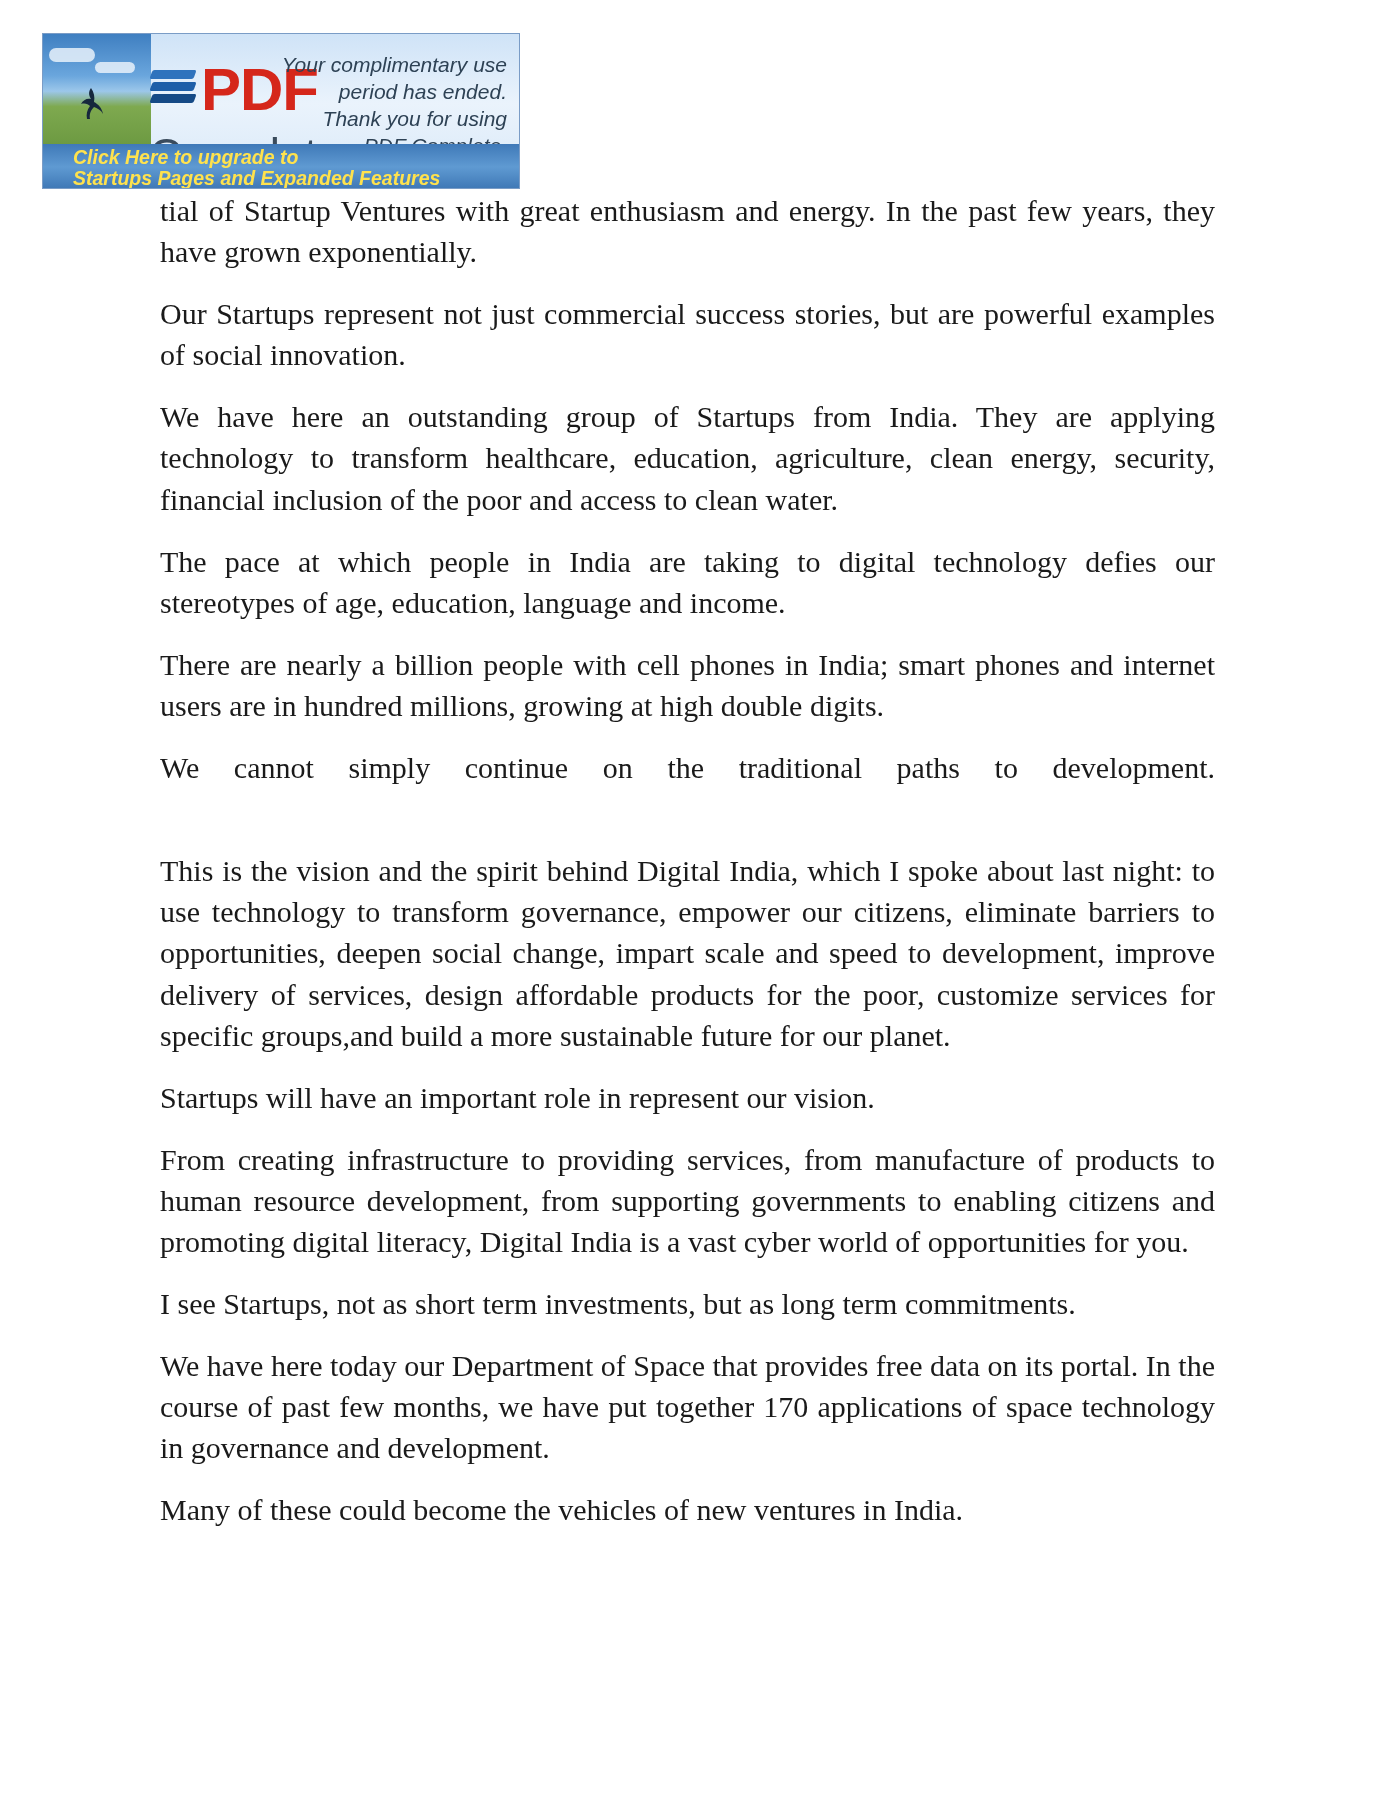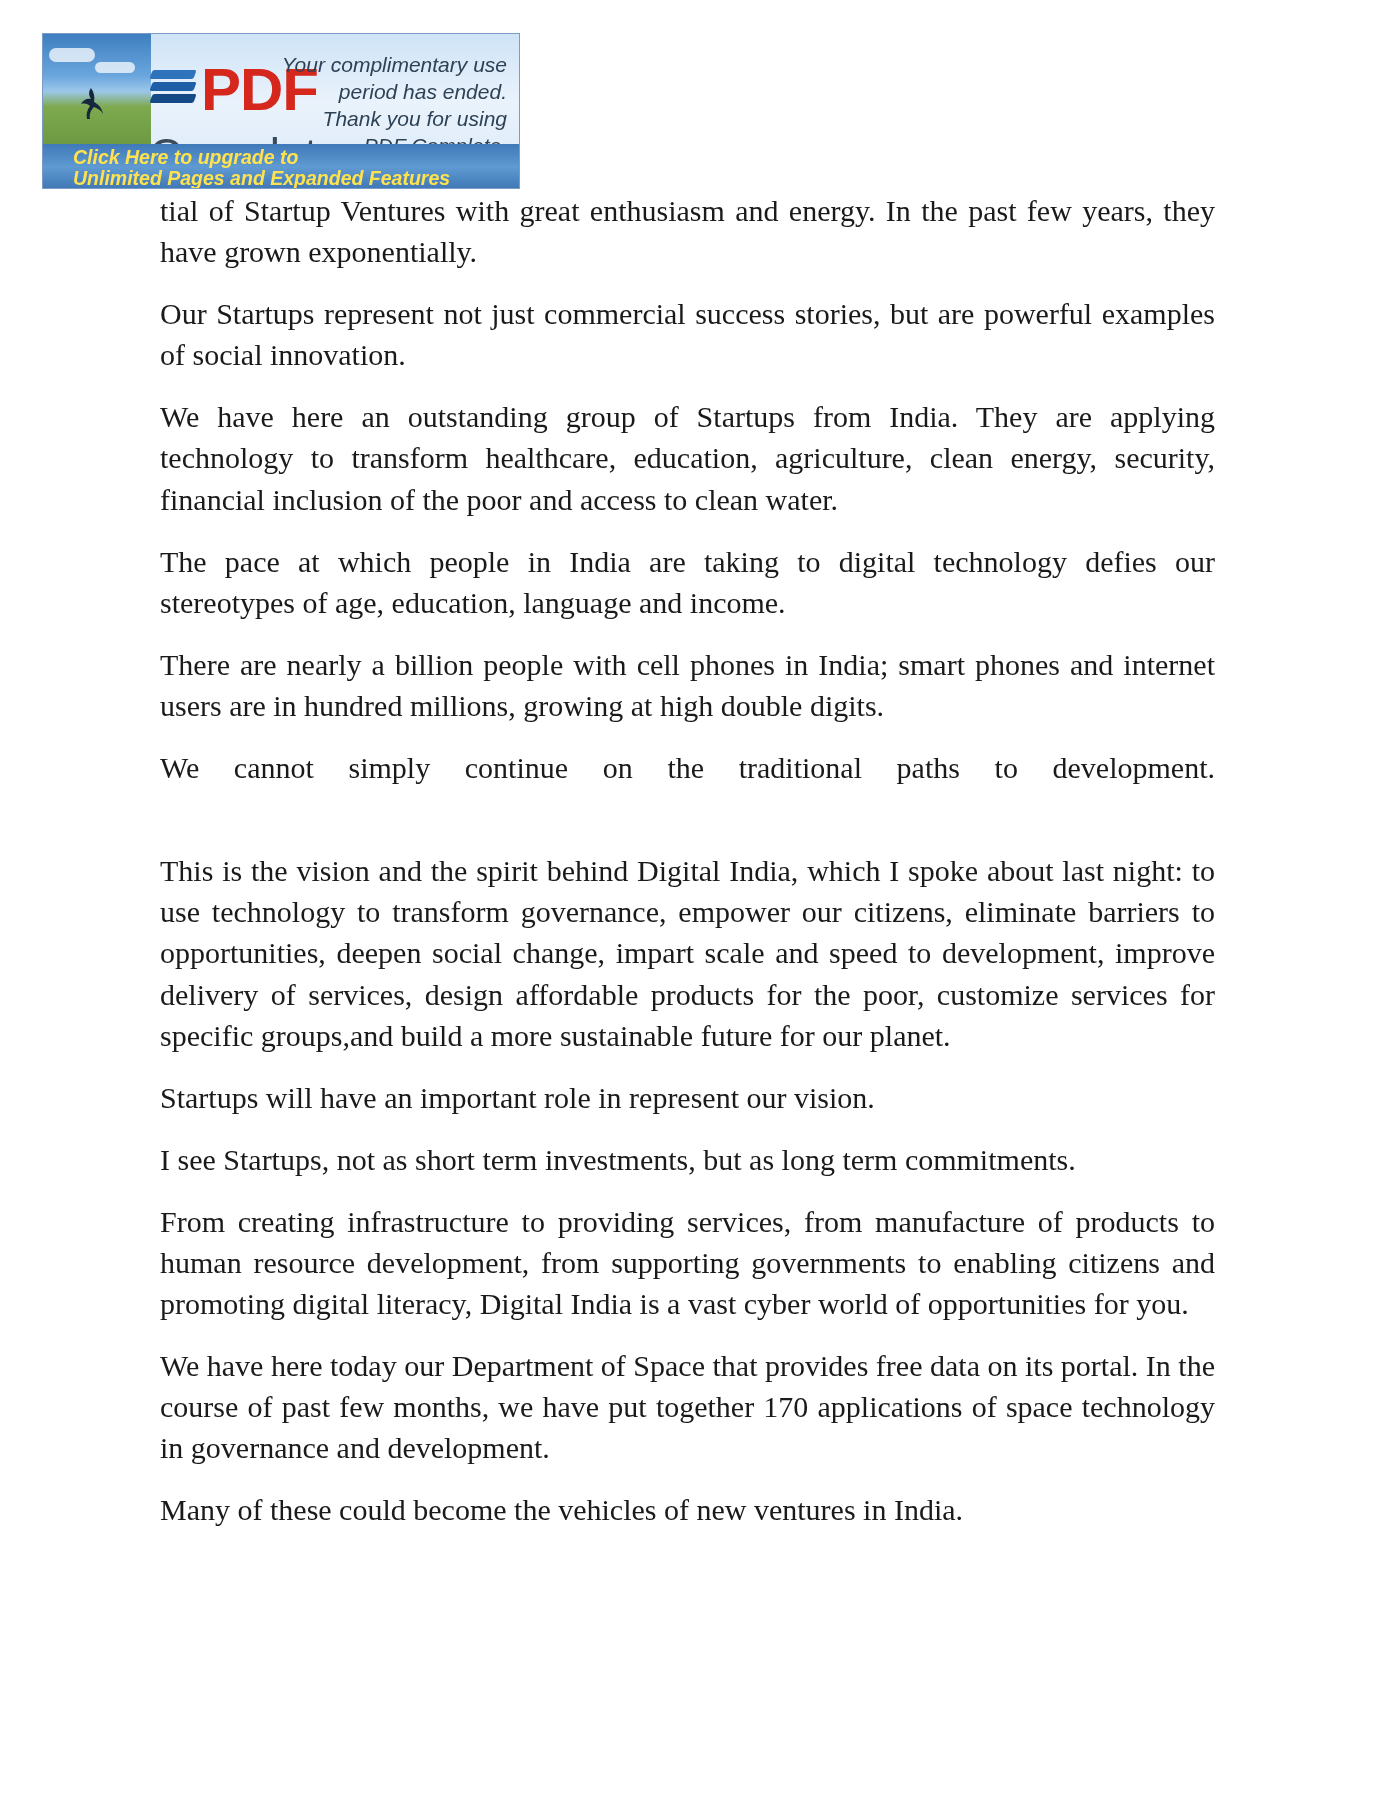--- a/index.html
+++ b/index.html
@@ -168,22 +168,22 @@
 
   <div class="doc-body">
     <p class="para">tial of Startup Ventures with great enthusiasm and energy. In the past few years, they have grown exponentially.</p>
     <p class="para">Our Startups represent not just commercial success stories, but are powerful examples of social innovation.</p>
     <p class="para">We have here an outstanding group of Startups from India. They are applying technology to transform healthcare, education, agriculture, clean energy, security, financial inclusion of the poor and access to clean water.</p>
     <p class="para">The pace at which people in India are taking to digital technology defies our stereotypes of age, education, language and income.</p>
     <p class="para">There are nearly a billion people with cell phones in India; smart phones and internet users are in hundred millions, growing at high double digits.</p>
     <p class="para stretch">We cannot simply continue on the traditional paths to development.</p>
     <p class="para">This is the vision and the spirit behind Digital India, which I spoke about last night: to use technology to transform governance, empower our citizens, eliminate barriers to opportunities, deepen social change, impart scale and speed to development, improve delivery of services, design affordable products for the poor, customize services for specific groups,and build a more sustainable future for our planet.</p>
     <p class="para">Startups will have an important role in represent our vision.</p>
+    <p class="para">From creating infrastructure to providing services, from manufacture of products to human resource development, from supporting governments to enabling citizens and promoting digital literacy, Digital India is a vast cyber world of opportunities for you.</p>
     <p class="para">I see Startups, not as short term investments, but as long term commitments.</p>
-    <p class="para">From creating infrastructure to providing services, from manufacture of products to human resource development, from supporting governments to enabling citizens and promoting digital literacy, Digital India is a vast cyber world of opportunities for you.</p>
     <p class="para">We have here today our Department of Space that provides free data on its portal. In the course of past few months, we have put together 170 applications of space technology in governance and development.</p>
     <p class="para">Many of these could become the vehicles of new ventures in India.</p>
   </div>
 
   <div class="pdfc">
 
     <div class="pdfc-photo">
       <div class="cloud c1"></div>
       <div class="cloud c2"></div>
       <div class="bird">
@@ -198,18 +198,18 @@
         <span></span>
         <span></span>
     </div>
 
     <div class="pdfc-pdf">PDF</div>
     <div class="pdfc-complete">Complete</div>
     <div class="pdfc-msg">Your complimentary use period has ended. Thank you for using PDF Complete.</div>
 
     <div class="pdfc-upgrade">
       <div>Click Here to upgrade to</div>
-      <div>Unlimited Pages and Expanded Features</div>
+      <div>Startups Pages and Expanded Features</div>
     </div>
 
   </div>
 
 </div>
 
 </body></html>

